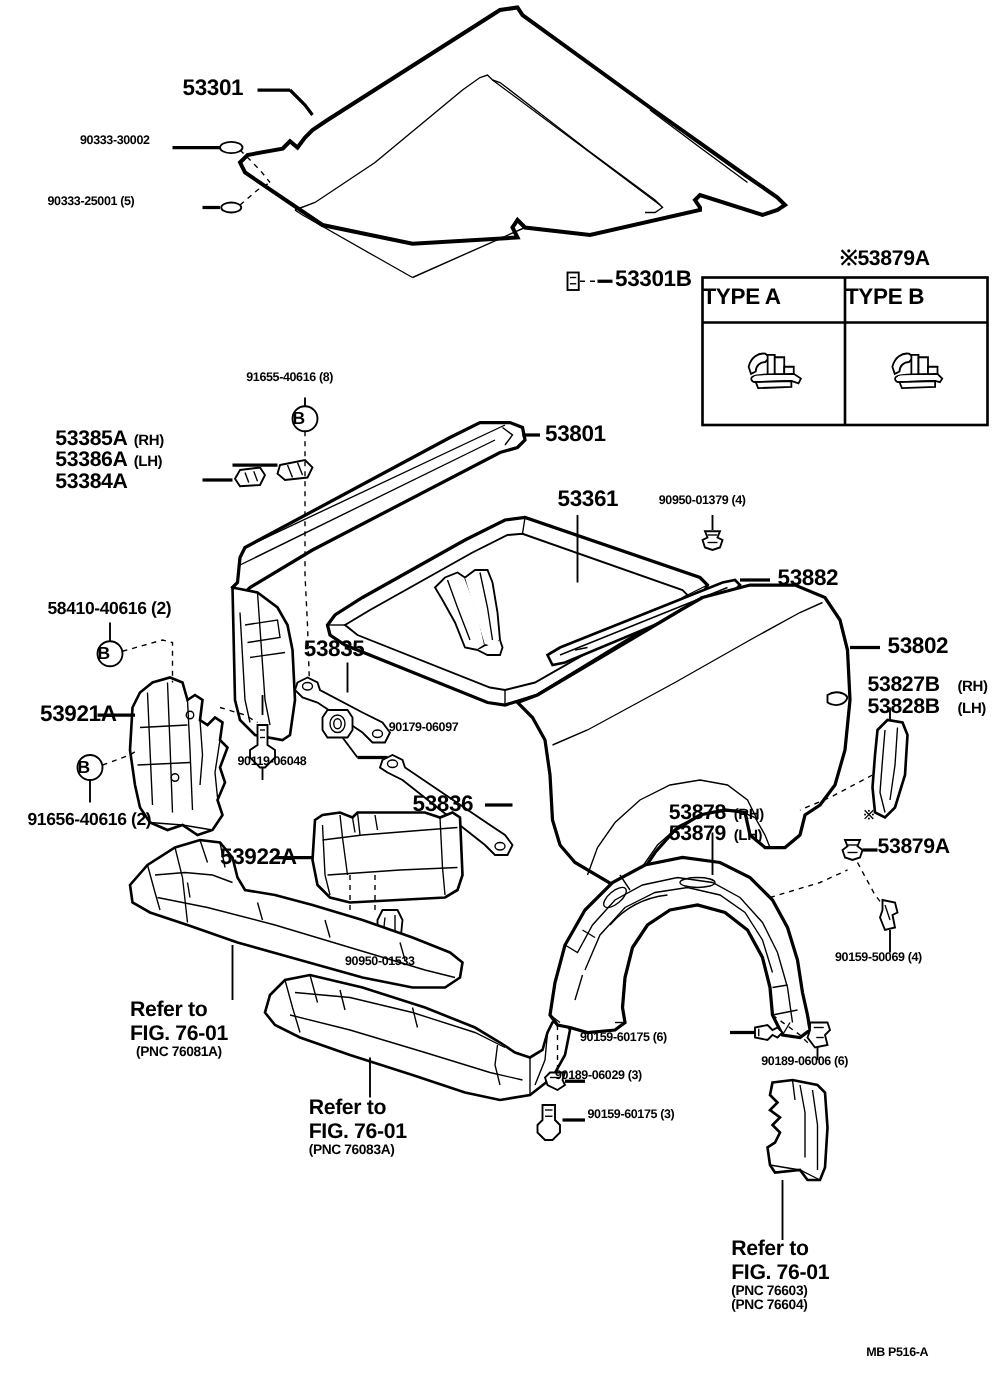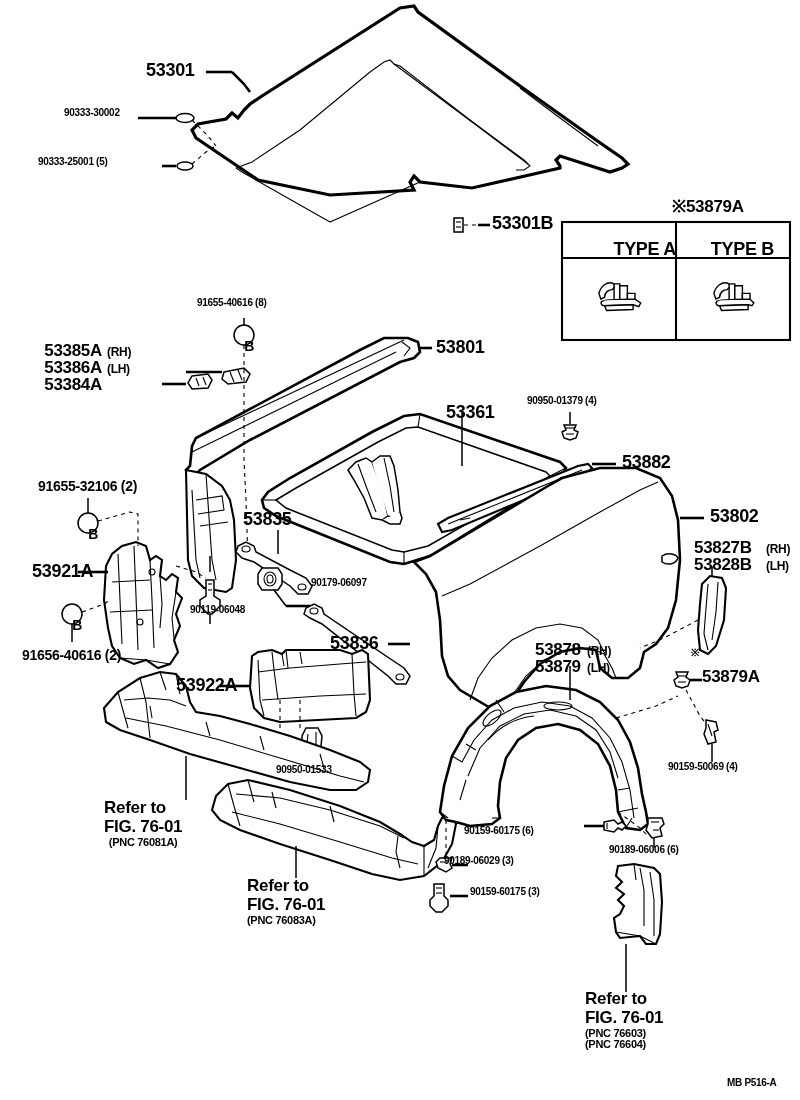--- a/index.html
+++ b/index.html
@@ -16,21 +16,21 @@
     white-space:nowrap;
     letter-spacing:-0.3px;
     line-height:1.02;
   }
   .s18{font-size:18px;}
   .s17{font-size:17px;}
   .s15{font-size:10px;}
   .s14{font-size:14px;}
   .s11{font-size:11px;}
   .sfx{font-size:12px;font-weight:bold;}
-  .ctr{text-align:right;margin-top:12px;}
+  .ctr{text-align:left;}
   .rt{text-align:right;}
   svg{position:absolute;left:0;top:0;}
   .ln{stroke:#000;fill:none;}
   .w1{stroke-width:1.1;}
   .w15{stroke-width:1.5;}
   .w2{stroke-width:2.1;}
   .w25{stroke-width:2.6;}
   .w3{stroke-width:3.2;}
   .dash{stroke-dasharray:4 4;stroke-width:1.1;}
   .fillw{fill:#fff;}
@@ -424,35 +424,35 @@
   <div class="lbl s17 rt" style="left:14px;top:342px;width:88px;">53385A</div>
   <div class="lbl sfx" style="left:107px;top:346px;">(RH)</div>
 
   <div class="lbl s17 rt" style="left:14px;top:359px;width:88px;">53386A</div>
   <div class="lbl sfx" style="left:107px;top:363px;">(LH)</div>
 
   <div class="lbl s17 rt" style="left:14px;top:376px;width:88px;">53384A</div>
 
   <div class="lbl s18" style="left:436px;top:338px;">53801</div>
 
-  <div class="lbl s18" style="left:446px;top:403px;text-align:center;">53361</div>
+  <div class="lbl s18" style="left:446px;top:390px;text-align:center;">53361</div>
 
   <div class="lbl s15" style="left:527px;top:396px;">90950-01379 (4)</div>
 
   <div class="lbl s18" style="left:622px;top:453px;">53882</div>
 
   <div class="lbl s18" style="left:710px;top:507px;">53802</div>
 
   <div class="lbl s17" style="left:694px;top:539px;">53827B</div>
   <div class="lbl sfx" style="left:766px;top:543px;">(RH)</div>
 
   <div class="lbl s17" style="left:694px;top:556px;">53828B</div>
   <div class="lbl sfx" style="left:766px;top:560px;">(LH)</div>
 
-  <div class="lbl s14" style="left:38px;top:479px;">91655-32106 (2)</div>
+  <div class="lbl s14" style="left:38px;top:479px;">58410-40616 (2)</div>
 
   <div class="lbl s18" style="left:32px;top:562px;">53921A</div>
 
   <div class="lbl s14" style="left:22px;top:648px;">91656-40616 (2)</div>
 
   <div class="lbl s18" style="left:243px;top:510px;">53835</div>
 
   <div class="lbl s15" style="left:311px;top:578px;">90179-06097</div>
 
   <div class="lbl s15" style="left:190px;top:605px;">90119-06048</div>
@@ -495,15 +495,15 @@
     <div class="lbl s11" style="position:static;margin-top:1px;">(PNC 76083A)</div>
   </div>
 
   <div style="position:absolute;left:585px;top:990px;">
     <div class="lbl s17" style="position:static;">Refer to</div>
     <div class="lbl s17" style="position:static;margin-top:2px;">FIG. 76-01</div>
     <div class="lbl s11" style="position:static;margin-top:1px;">(PNC 76603)</div>
     <div class="lbl s11" style="position:static;">(PNC 76604)</div>
   </div>
 
-  <div class="lbl s15" style="left:693px;top:1078px;margin-left:34px;">MB P516-A</div>
+  <div class="lbl s15" style="left:693px;top:1078px;">MB P516-A</div>
 
 </div>
 
 </body></html>

